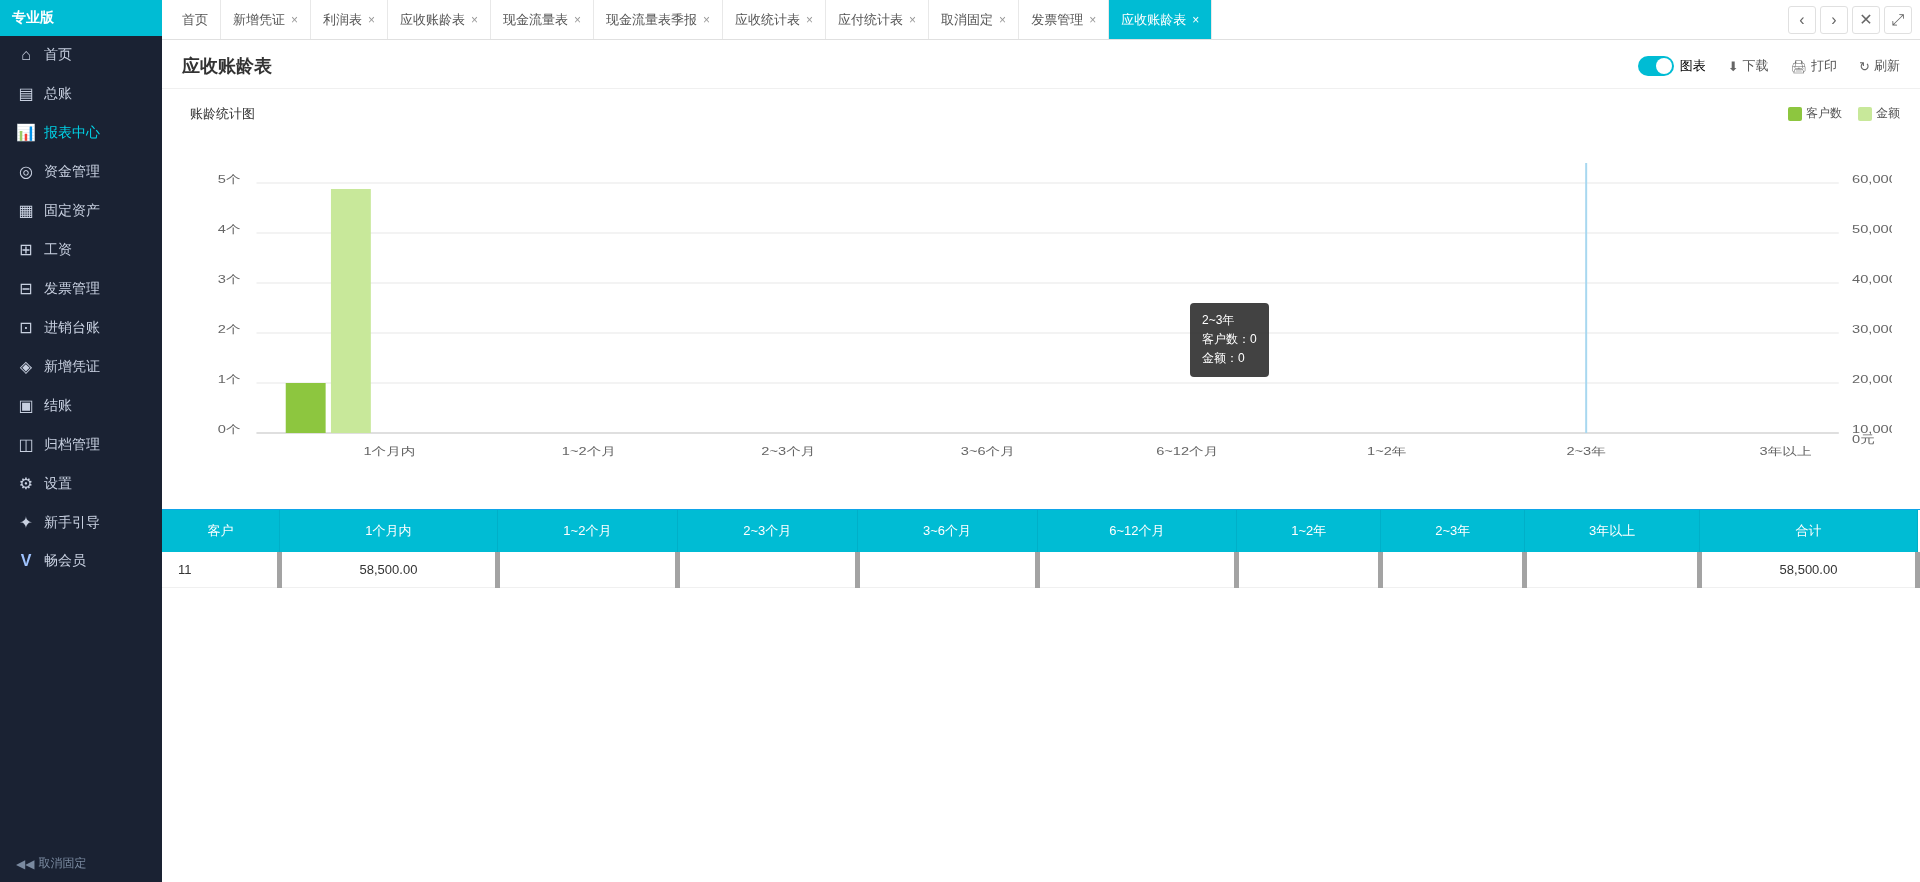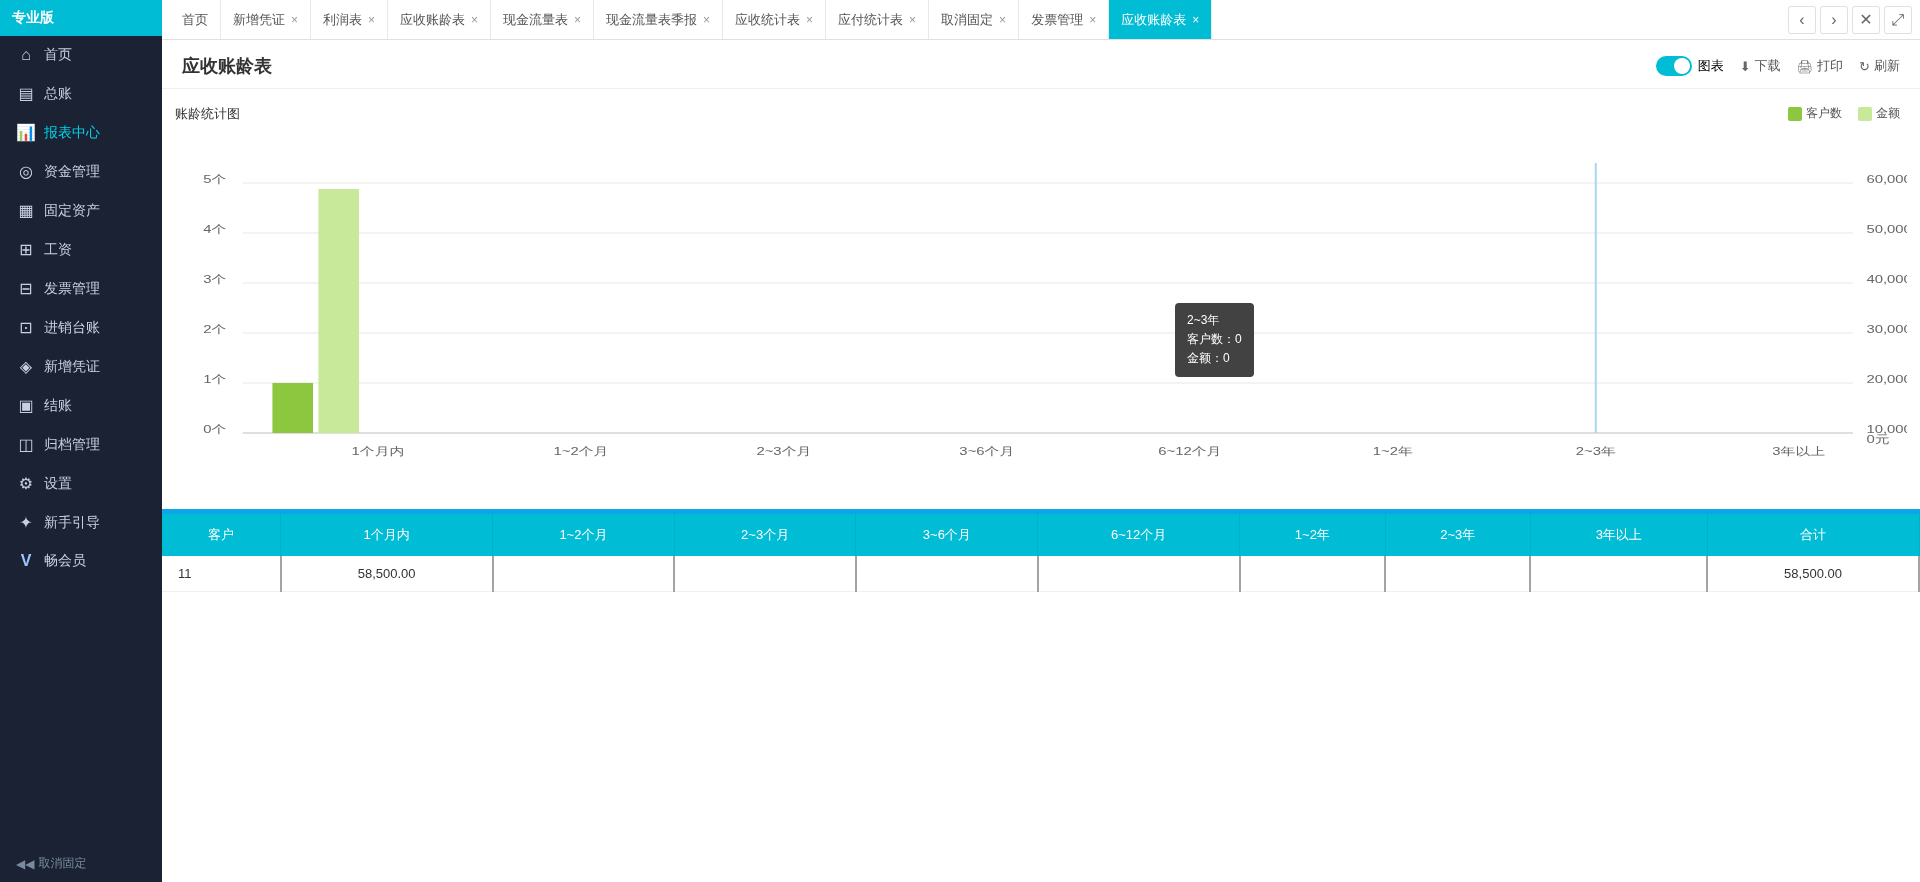--- a/index.html
+++ b/index.html
@@ -128,21 +128,21 @@
     }
     .page-title {
       font-size: 18px;
       font-weight: bold;
       color: #333;
       flex: 1;
     }
     .toolbar-right {
       display: flex;
       align-items: center;
-      gap: 16px;
+      gap: 22px;
     }
     .toggle-switch {
       display: flex;
       align-items: center;
       gap: 6px;
     }
     .toggle-track {
       width: 36px;
       height: 20px;
       background: #00bcd4;
@@ -164,22 +164,22 @@
       align-items: center;
       gap: 4px;
       cursor: pointer;
       color: #555;
       font-size: 13px;
     }
     .toolbar-btn .btn-icon { color: #666; }
 
     
     .chart-area {
-      padding: 16px 13px;
-      border-bottom: 5px solid #0ea5e9;
+      padding: 16px 28px;
+      border-bottom: 1px solid #0ea5e9;
       position: relative;
     }
     .chart-title {
       font-size: 13px;
       color: #333;
       margin-bottom: 10px;
     }
     .chart-legend {
       position: absolute;
       top: 16px;
@@ -240,21 +240,21 @@
       border-right: 1px solid #00afc8;
     }
     .data-table tbody tr {
       border-bottom: 1px solid #f0f0f0;
     }
     .data-table tbody td {
       padding: 10px 8px;
       text-align: center;
       font-size: 13px;
       color: #333;
-      border-right: 2px solid #a3a3a3;
+      border-right: 5px solid #a3a3a3;
     }
     .data-table tbody td:first-child { text-align: left; padding-left: 16px; }
     .total-row td {
       font-weight: bold;
     }
     .total-icon {
       color: #00bcd4;
       margin-right: 4px;
     }
   </style>

